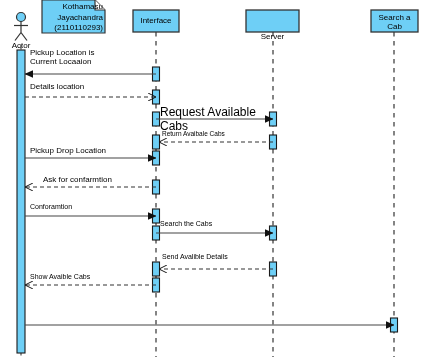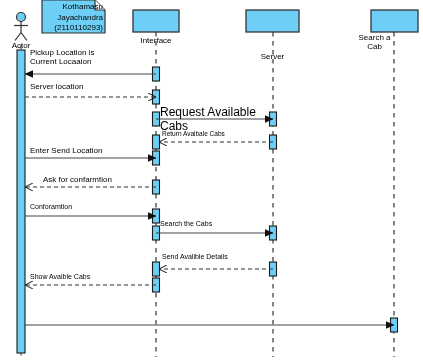--- a/index.html
+++ b/index.html
@@ -12,21 +12,20 @@
     position:relative;
   }
   #canvas{position:absolute;left:0;top:0;width:423px;height:360px;}
   .hdr-label{
     position:absolute;
     text-align:center;
     font-size:8px;
     color:#000;
     line-height:1.15;
     white-space:pre-line;
-    margin-top:20px;
   }
   .note-text{
     position:absolute;
     font-size:8px;
     color:#000;
     line-height:1.32;
     white-space:pre-line;
     text-align:right;
   }
   .msg-label{
@@ -105,29 +104,29 @@
       </g>
     <g id="g-note">
         <path d="M 42 0 L 95 0 L 105 10 L 105 33 L 42 33 Z" fill="#6ecff6" stroke="#333333" stroke-width="1.2"></path>
         <path d="M 95 0 L 95 10 L 105 10" fill="#ffffff" stroke="#333333" stroke-width="1.2"></path>
       </g>
   </svg>
 
   <div id="overlay">
       <div class="hdr-label" style="left: 133px; top: 16px; width: 46px;">Interface</div>
       <div class="hdr-label" style="left: 246px; top: 32px; width: 53px;">Server</div>
-      <div class="hdr-label" style="left: 351px; top: 13px; width: 47px;">Search a
+      <div class="hdr-label" style="left: 371px; top: 13px; width: 47px;">Search a
 Cab</div>
       <div class="actor-label" style="left: -4px; top: 41px; width: 50px;">Actor</div>
       <div class="msg-label" style="left: 30px; top: 48px; width: 120px; font-size: 8px;">Pickup Location is
 Current Locaaion</div>
-      <div class="msg-label" style="left: 30px; top: 82px; width: 120px; font-size: 8px;">Server location</div>
+      <div class="msg-label" style="left: 30px; top: 82px; width: 120px; font-size: 8px;">Details location</div>
       <div class="msg-label" style="left: 160px; top: 105px; width: 115px; font-size: 12px;">Request Available Cabs</div>
       <div class="msg-label" style="left: 162px; top: 130px; width: 112px; font-size: 6.5px;">Return Avaibale Cabs</div>
-      <div class="msg-label" style="left: 30px; top: 146px; width: 120px; font-size: 8px;">Enter Send Location</div>
+      <div class="msg-label" style="left: 30px; top: 146px; width: 120px; font-size: 8px;">Pickup Drop Location</div>
       <div class="msg-label" style="left: 43px; top: 175px; width: 120px; font-size: 8px;">Ask for confarmtion</div>
       <div class="msg-label" style="left: 30px; top: 203px; width: 120px; font-size: 7px;">Conforamtion</div>
       <div class="msg-label" style="left: 160px; top: 220px; width: 115px; font-size: 7px;">Search the Cabs</div>
       <div class="msg-label" style="left: 162px; top: 253px; width: 112px; font-size: 7px;">Send Avalible Details</div>
       <div class="msg-label" style="left: 30px; top: 273px; width: 120px; font-size: 7px;">Show Avaible Cabs</div>
       <div class="note-text" style="left: 45px; top: 2px; width: 58px;">Kothamasu
 Jayachandra
 (2110110293)</div>
     </div>
 </div>

